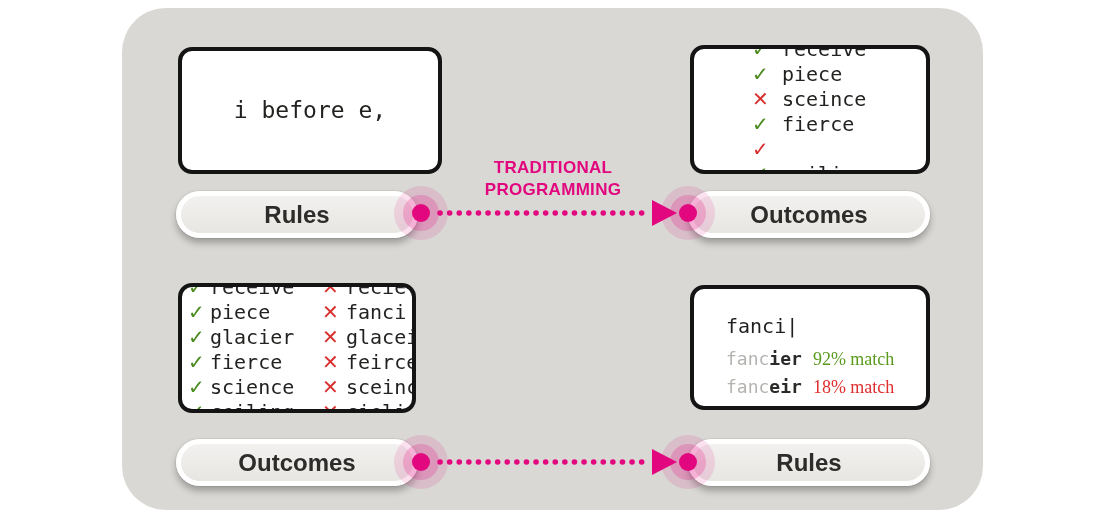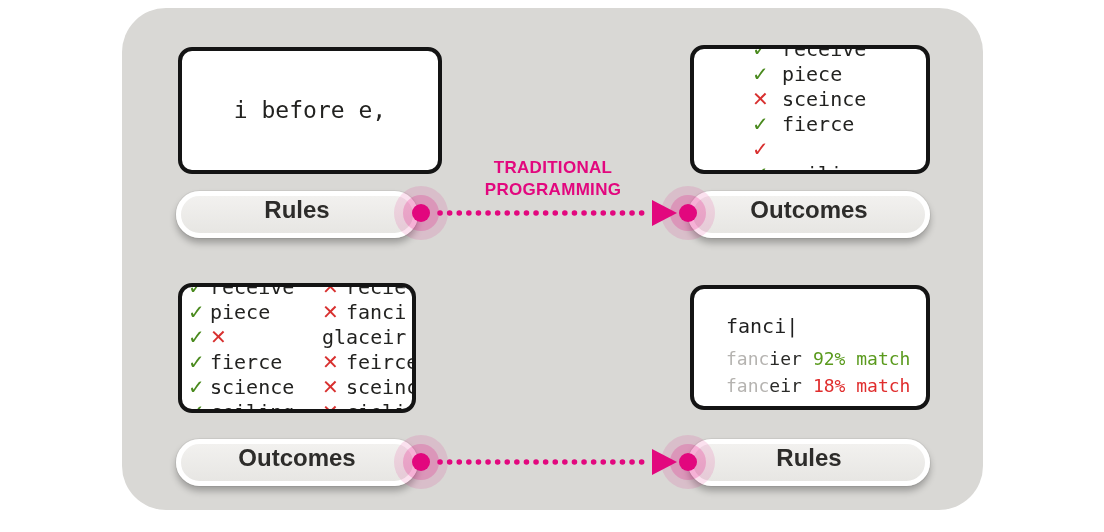--- a/index.html
+++ b/index.html
@@ -26,31 +26,31 @@
   #card-outcomes-bottom .wrow{grid-template-columns:22px 112px 24px auto;padding-left:6px;}
 
   .mark{font-family:"DejaVu Sans",sans-serif;font-size:20px;}
   .mk-green{color:#4a8a1e;}
   .mk-red{color:#d8302f;}
 
   
   .query-line{font-size:20px;line-height:26px;color:#1f1f1f;margin-bottom:6px;}
   .cursor{color:#1f1f1f;font-weight:400;}
   .sug-prefix{color:#b5b3b0;}
-  .sug-suffix{color:#2a2a28;font-weight:400;}
-  .sug-result{margin-left:11px;}
+  .sug-suffix{color:#2a2a28;font-weight:700;}
+  .sug-result{margin-left:11px;font-family:Liberation Serif, serif;}
   .res-green{color:#5a9a1d;}
   .res-red{color:#e02d2d;}
 
   
   .pill{position:absolute;width:242px;height:47px;box-sizing:border-box;
         border:5px solid #ffffff;border-radius:26px;
         background:linear-gradient(180deg,#f2f1ef 0%,#e7e6e3 100%);
         box-shadow:0 0 0 1px rgba(0,0,0,0.05),0 5px 7px rgba(0,0,0,0.28);
-        display:flex;justify-content:center;
+        display:flex;align-items:center;justify-content:center;
         font-size:24px;font-weight:700;color:#2d2c2a;z-index:2;}
   #pill-rules-top{left:176px;top:191px;}
   #pill-outcomes-top{left:688px;top:191px;}
   #pill-outcomes-bottom{left:176px;top:439px;}
   #pill-rules-bottom{left:688px;top:439px;}
 
   
   .flow-label{position:absolute;width:240px;left:433px;text-align:center;
               font-size:17px;font-weight:800;letter-spacing:0.3px;
               color:#e2077e;line-height:22px;z-index:3;}
@@ -109,20 +109,21 @@
         <span>recieve</span>
       </div>
       <div class="wrow">
         <span class="mark mk-green">✓</span>
         <span>piece</span>
         <span class="mark mk-red">✕</span>
         <span>fanci</span>
       </div>
       <div class="wrow">
         <span class="mark mk-green">✓</span>
+        <span>glacier</span>
         <span class="mark mk-red">✕</span>
         <span>glaceir</span>
       </div>
       <div class="wrow">
         <span class="mark mk-green">✓</span>
         <span>fierce</span>
         <span class="mark mk-red">✕</span>
         <span>feirce</span>
       </div>
       <div class="wrow">

